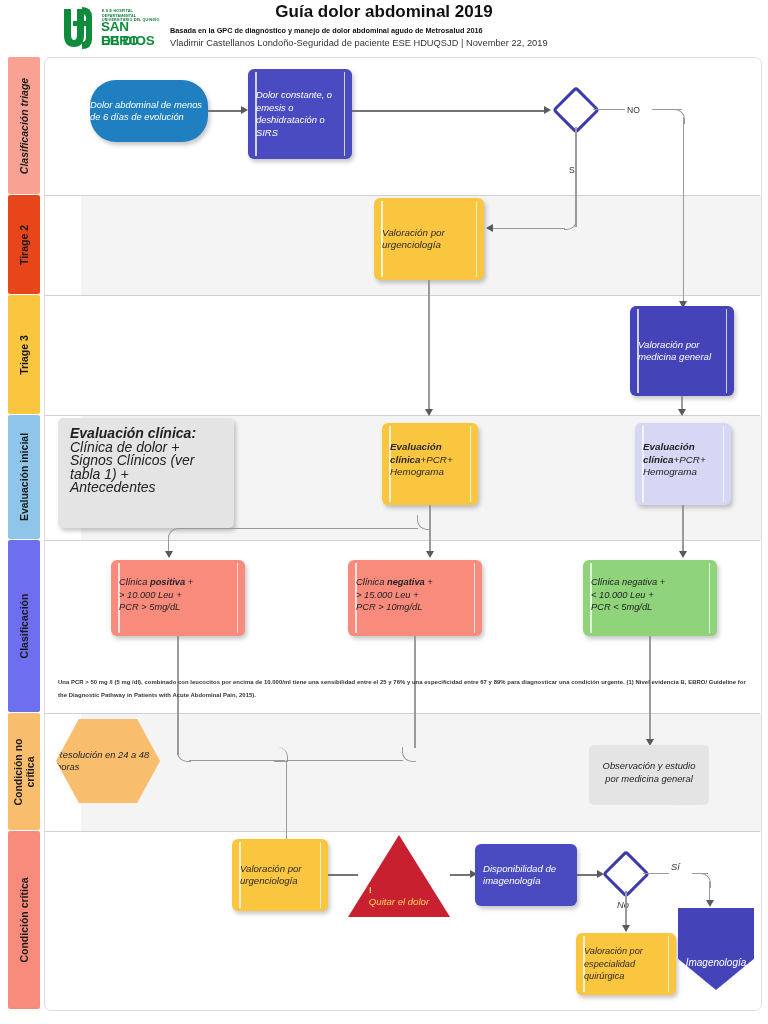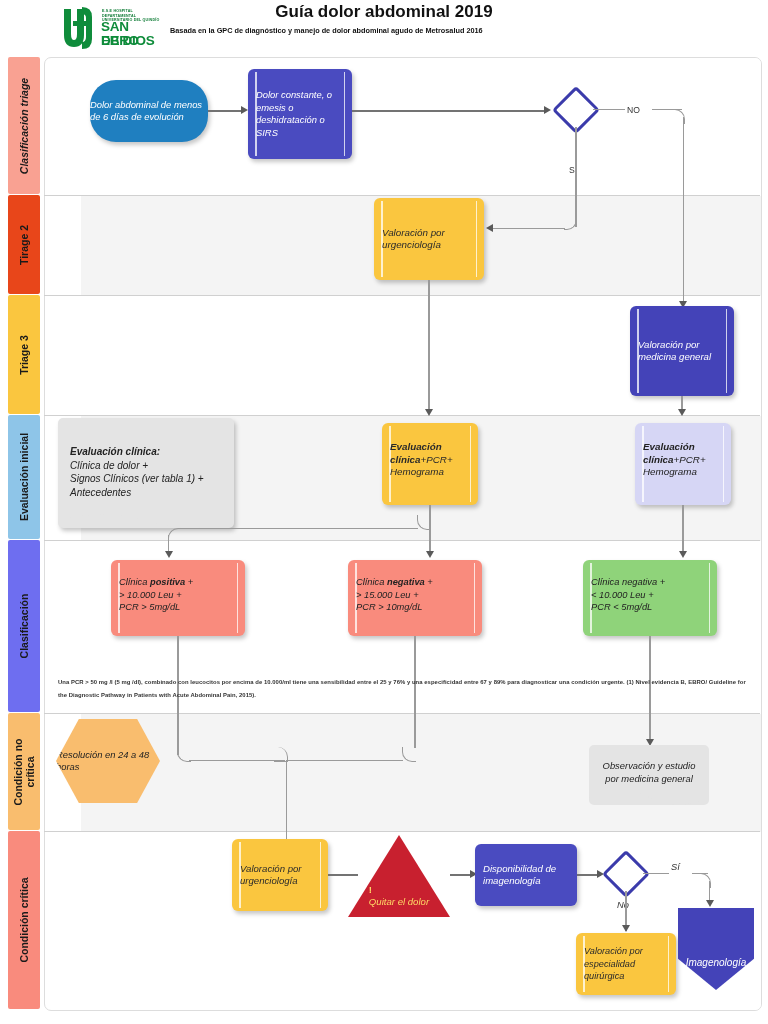--- a/index.html
+++ b/index.html
@@ -66,22 +66,22 @@
   .redhex{background:#c8202f;color:#ffd966;}
 
   .hex{clip-path:polygon(22% 0,78% 0,100% 50%,78% 100%,22% 100%,0 50%);}
   .pent{clip-path:polygon(0 0,100% 0,100% 62%,50% 100%,0 62%);}
   .tri{clip-path:polygon(50% 0,100% 100%,0 100%);}
 
   .diamond{position:absolute;border:3px solid #3b3bab;background:#fff;
      transform:rotate(45deg);border-radius:4px;box-sizing:border-box;}
 
   .note{position:absolute;background:#e4e4e4;box-sizing:border-box;}
-  .note .txt{position:relative;padding:27px 10px 0 12px;font-style:italic;
-     font-size:10px;line-height:13.5px;color:#222;}
+  .note .txt{position:relative;padding:9px 10px 0 12px;font-style:italic;
+     font-size:14px;line-height:13.5px;color:#222;}
   .note .wave{position:absolute;left:0;bottom:-1px;width:100%;height:22px;}
 
   .shadow{filter:drop-shadow(2px 3px 2px rgba(0,0,0,.22));}
 
   
   .ln{position:absolute;background:#737373;}
   .lnh{height:1.6px;}
   .ln-lt{position:absolute;background:#9a9a9a;}
   .arrow{position:absolute;width:0;height:0;}
   .ar-r{border-top:4.5px solid transparent;border-bottom:4.5px solid transparent;
@@ -107,20 +107,21 @@
       <path d="M4 4 L4 30 Q4 42 14 42 Q24 42 24 30 L24 4 L17 4 L17 29 Q17 35 14 35 Q11 35 11 29 L11 4 Z" fill="#0f8c3b"></path>
       <path d="M22 2 Q32 2 32 12 L32 34 Q32 44 22 44 L22 37 Q26 37 26 32 L26 13 Q26 9 22 9 Z" fill="#0f8c3b"></path>
       <rect x="13" y="16" width="17" height="5" fill="#0f8c3b"></rect>
     </svg>
     <div class="hosp-line">E.S.E HOSPITAL DEPARTAMENTAL UNIVERSITARIO DEL QUINDÍO</div>
     <div class="san">SAN EBRO</div>
     <div class="dios">DE DIOS</div>
   </div>
   <div id="title">Guía dolor abdominal 2019</div>
   <div id="subtitle">Basada en la GPC de diagnóstico y manejo de dolor abdominal agudo de Metrosalud 2016</div>
+  <div id="byline">Vladimir Castellanos Londoño-Seguridad de paciente ESE HDUQSJD  |  November 22, 2019</div>
 </div>
 
 <div id="chart">
 
   <div id="laneclip">
     <div class="lane white" style="top:0;height:138px;"></div>
     <div class="lane alt" style="top:138px;height:100px;"></div>
     <div class="lane white" style="top:238px;height:120px;"></div>
     <div class="lane alt" style="top:358px;height:125px;"></div>
     <div class="lane white" style="top:483px;height:173px;"></div>

